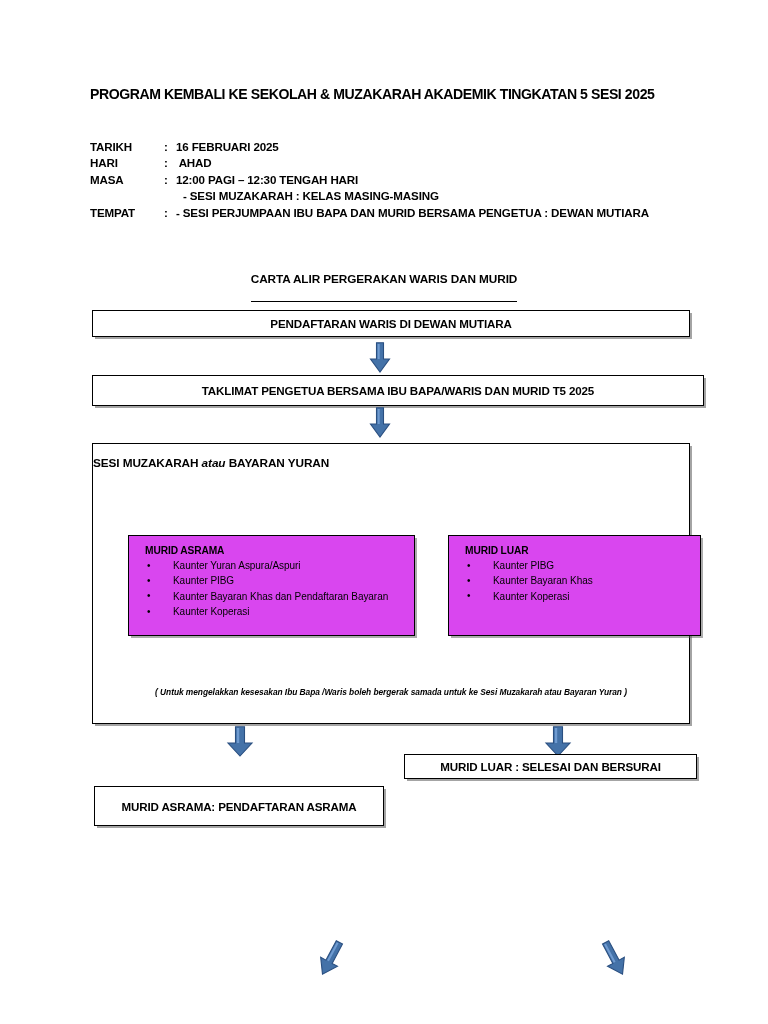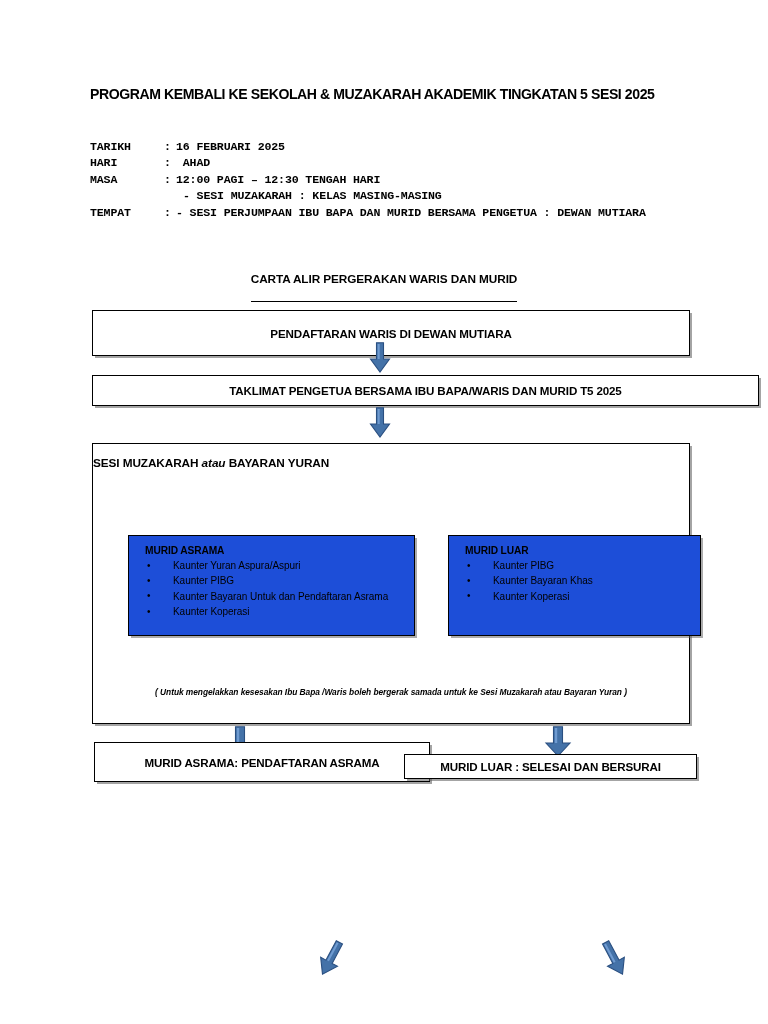--- a/index.html
+++ b/index.html
@@ -35,21 +35,20 @@
   }
 
   .details {
     position: absolute;
     left: 90px;
     top: 139px;
     font-size: 11.6px;
     font-weight: bold;
     line-height: 16.4px;
     letter-spacing: -0.15px;
-    font-family: Liberation Mono, monospace;
   }
   .details .row {
     white-space: nowrap;
     display: block;
   }
   .details .lbl {
     display: inline-block;
     width: 74px;
   }
   .details .sep {
@@ -88,22 +87,22 @@
     justify-content: center;
   }
   .box .box-text {
     font-size: 11.6px;
     font-weight: bold;
     letter-spacing: -0.15px;
     text-align: center;
     white-space: nowrap;
   }
 
-  #box-register { left: 92px; top: 310px; width: 598px; height: 46px; }
-  #box-briefing { left: 92px; top: 375px; width: 667px; height: 31px; }
+  #box-register { left: 92px; top: 310px; width: 598px; height: 27px; }
+  #box-briefing { left: 92px; top: 375px; width: 612px; height: 31px; }
 
   
   #box-session {
     left: 92px; top: 443px; width: 598px; height: 281px;
     display: block;
   }
 
   .session-head {
     position: absolute;
     left: 0; right: 0; top: 12px;
@@ -131,21 +130,21 @@
     font-size: 8.4px;
     font-style: italic;
     font-weight: bold;
     letter-spacing: -0.05px;
   }
 
   
   .subbox {
     position: absolute;
     box-sizing: border-box;
-    background: #1d4ed8;
+    background: #d946ef;
     border: 1.5px solid #000000;
     box-shadow: 2.5px 2.5px 0 -0.5px rgba(90,90,90,0.5);
     padding: 9px 0 0 16px;
   }
   #sub-asrama { left: 35px; top: 91px; width: 287px; height: 101px; }
   #sub-luar    { left: 355px; top: 91px; width: 253px; height: 101px; }
 
   .subbox h4 {
     margin: 0 0 2px 0;
     font-size: 10.2px;
@@ -167,21 +166,21 @@
   }
   .subbox li::before {
     content: "\2022";
     position: absolute;
     left: 2px;
     top: -0.5px;
     font-size: 10px;
   }
 
   
-  #box-end-asrama { left: 94px; top: 742px; width: 336px; height: 40px; }
+  #box-end-asrama { left: 94px; top: 786px; width: 290px; height: 40px; }
   #box-end-luar   { left: 404px; top: 754px; width: 293px; height: 25px; }
 
   
   .arrow {
     position: absolute;
   }
   .arrow svg { display: block; }
 
   #arrow-1 { left: 369px; top: 342px; }
   #arrow-2 { left: 369px; top: 407px; }
@@ -264,21 +263,21 @@
           <rect x="19.6" y="3.2" width="2.1" height="20.5" fill="#6f9bd1"></rect>
         </g>
       </svg>
     </div>
 
     <div class="subbox" id="sub-asrama">
       <h4>MURID ASRAMA</h4>
       <ul>
         <li>Kaunter Yuran Aspura/Aspuri</li>
         <li>Kaunter PIBG</li>
-        <li>Kaunter Bayaran Untuk dan Pendaftaran Asrama</li>
+        <li>Kaunter Bayaran Khas dan Pendaftaran Bayaran</li>
         <li>Kaunter Koperasi</li>
       </ul>
     </div>
 
     <div class="subbox" id="sub-luar">
       <h4>MURID LUAR</h4>
       <ul>
         <li>Kaunter PIBG</li>
         <li>Kaunter Bayaran Khas</li>
         <li>Kaunter Koperasi</li>

